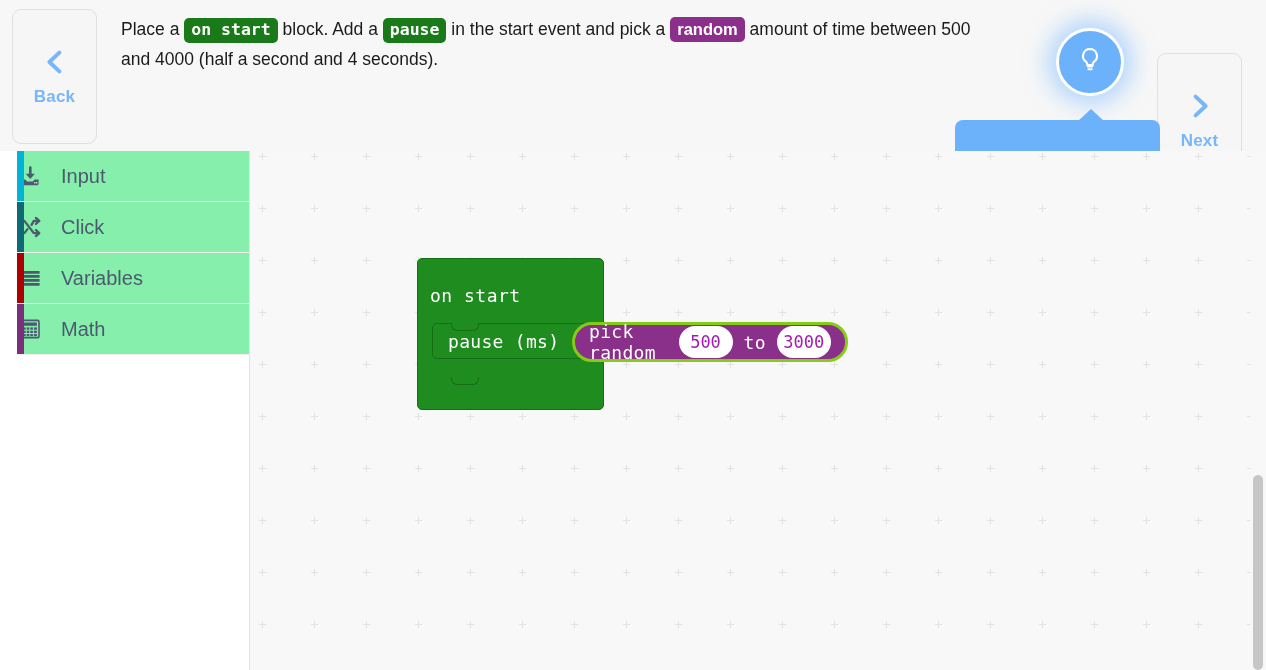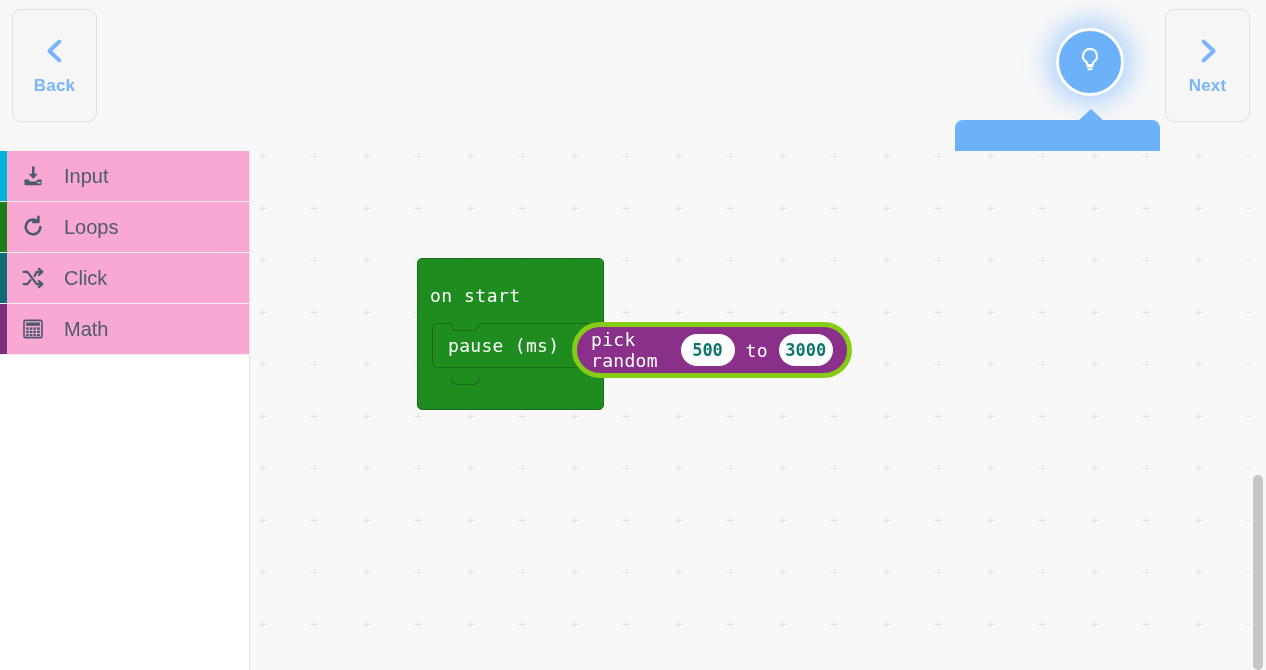--- a/index.html
+++ b/index.html
@@ -10,31 +10,31 @@
     font-family: "Liberation Sans", sans-serif;
   }
   #app { position: relative; width: 1266px; height: 670px; }
 
   
   .header {
     position: absolute; left: 0; top: 0; width: 1266px; height: 151px;
     background: #f7f7f7;
   }
   .navcard {
-    position: absolute; top: 9px; width: 85px; height: 113px;
+    position: absolute; top: 9px; width: 85px; height: 135px;
     background: #f6f6f6;
     border: 1px solid #e0e0e0;
     border-radius: 9px;
     display: flex; flex-direction: column;
     align-items: center; justify-content: center;
     gap: 10px;
     cursor: pointer;
   }
   .navcard.back { left: 12px; }
-  .navcard.next { right: 16px; }
+  .navcard.next { right: 24px; margin-top: 44px; }
   .navcard .chev { width: 30px; height: 30px; display: block; }
   .navcard .navlabel {
     color: #78b6f9; font-size: 17px; font-weight: bold;
     letter-spacing: .2px;
   }
 
   .instructions {
     position: absolute; left: 121px; top: 14px; width: 880px;
     font-size: 17.5px; line-height: 30px; color: #1b1b1b;
   }
@@ -92,24 +92,24 @@
   .sidebar {
     position: absolute; left: 0; top: 151px;
     width: 250px; height: 519px;
     background: #ffffff;
     border-right: 1px solid #e3e3e3;
   }
   .cat {
     position: relative;
     height: 51px;
     display: flex; align-items: center;
-    padding-left: 20px;
     border-bottom: 1px solid #f0f0f0;
     cursor: pointer;
-    background: #f9a8d4;
+    background: #86efac;
+    margin-left: 17px;
   }
   .cat .stripe {
     position: absolute; left: 0; top: 0; width: 7px; height: 100%;
   }
   .cat .ico {
     width: 26px; height: 26px;
     display: flex; align-items: center; justify-content: center;
     color: #4c5a6e;
     margin-right: 18px;
   }
@@ -153,21 +153,21 @@
     border: 1px solid #176e17;
     border-radius: 5px;
   }
   .blk-onstart .title {
     position: absolute; left: 12px; top: 26px;
     font-family: "DejaVu Sans Mono", monospace;
     font-size: 18px; color: #ffffff; letter-spacing: .5px;
   }
   .blk-pause {
     position: absolute; left: 14px; top: 64px;
-    width: 173px; height: 45px;
+    width: 173px; height: 36px;
     background: #1e8c1e;
     border: 1px solid #176e17;
     border-radius: 5px 0 0 5px;
     display: flex; align-items: center;
     padding-left: 15px;
   }
   
   .blk-pause::before {
     content: "";
     position: absolute; left: 18px; top: -1px;
@@ -186,40 +186,40 @@
     border: 1px solid #176e17;
     border-top: none;
     border-radius: 0 0 6px 6px;
   }
   .blk-pause .ptxt {
     font-family: "DejaVu Sans Mono", monospace;
     font-size: 18px; color: #ffffff; letter-spacing: .3px;
   }
   .blk-random {
     position: absolute; left: 154px; top: 63px;
-    height: 56px;
+    height: 40px;
     background: #8a2f8a;
-    border: 5px solid #84cc16;
+    border: 3px solid #84cc16;
     border-radius: 28px;
     display: flex; align-items: center;
     padding: 0 14px;
     gap: 11px;
     z-index: 6;
   }
   .blk-random .rtxt {
     font-family: "DejaVu Sans Mono", monospace;
     font-size: 18px; color: #ffffff; letter-spacing: .3px;
   }
   .num-pill {
     min-width: 54px; height: 32px;
     background: #ffffff;
     border-radius: 16px;
     display: flex; align-items: center; justify-content: center;
     font-family: "DejaVu Sans Mono", monospace;
-    font-size: 17px; color: #0f766e; font-weight: bold;
+    font-size: 17px; color: #a21caf; font-weight: normal;
     padding: 0 12px;
     cursor: text;
   }
 
   
   .scrollbar-track {
     position: absolute; right: 0; top: 151px;
     width: 16px; height: 519px;
     background: #f8f8f8;
     z-index: 8;
@@ -249,20 +249,21 @@
 
     <div class="navcard next">
       <span class="chev">
         <svg width="30" height="30" viewBox="0 0 24 24" fill="none" stroke="#78b6f9" stroke-width="3.2" stroke-linecap="round" stroke-linejoin="round">
           <polyline points="8.5,4.5 16.5,12 8.5,19.5"></polyline>
         </svg>
       </span>
       <span class="navlabel">Next</span>
     </div>
 
+    <div class="instructions"><span>Place a </span><span class="badge mono green">on start</span><span> block. Add a </span><span class="badge mono green">pause</span><span> in the start event and pick a </span><span class="badge sans purple">random</span><span> amount of time between 500 and 4000 (half a second and 4 seconds).</span></div>
 
     <div class="hint-wrap">
       <div class="hint-btn">
         <span>
           <svg width="30" height="30" viewBox="0 0 24 24" fill="none" stroke="#ffffff" stroke-width="1.7" stroke-linecap="round" stroke-linejoin="round">
             <path d="M12 3.2a5.6 5.6 0 0 0-3.3 10.1c.7.55 1.05 1.2 1.05 1.95v.75h4.5v-.75c0-.75.35-1.4 1.05-1.95A5.6 5.6 0 0 0 12 3.2z"></path>
             <path d="M10.25 17.2h3.5"></path>
             <path d="M10.75 19.4h2.5"></path>
           </svg>
         </span>
@@ -282,45 +283,47 @@
           <path d="M11 2.5h2.6v7.2h3.3L12.3 15 7.7 9.7H11z"></path>
           <path d="M3.4 15.4h3.9l1.8 2.1h5.8l1.8-2.1h3.9v4.4c0 .9-.6 1.5-1.5 1.5H4.9c-.9 0-1.5-.6-1.5-1.5z"></path>
           <rect x="16.2" y="18.1" width="1.3" height="1.3" fill="#f4f4f4"></rect>
           <rect x="18.1" y="18.1" width="1.3" height="1.3" fill="#f4f4f4"></rect>
         </svg>
       </span>
       <span class="cat-label">Input</span>
     </div>
 
 
-    <div class="cat">
-      <span class="stripe" style="background:#1a7d1a"></span>
-      <span class="ico">
-        <svg width="24" height="24" viewBox="0 0 24 24" fill="none" stroke="#4c5a6e" stroke-width="2.6" stroke-linecap="round">
-          <path d="M19.3 12a7.3 7.3 0 1 1-2.6-5.6"></path>
-          <path d="M17.4 1.9v5.1h-5.1" stroke-linejoin="round"></path>
-        </svg>
-      </span>
-      <span class="cat-label">Loops</span>
-    </div>
 
     <div class="cat">
       <span class="stripe" style="background:#0d6b75"></span>
       <span class="ico">
         <svg width="24" height="24" viewBox="0 0 24 24" fill="none" stroke="#4c5a6e" stroke-width="2.3" stroke-linecap="round" stroke-linejoin="round">
           <path d="M2.6 5.9h3.8l9.4 12.2h4.4"></path>
           <path d="M2.6 18.1h3.8l3.1-4"></path>
           <path d="M13.6 9.9l2.2-4h4.4"></path>
           <polyline points="17.9,2.9 21.3,5.9 17.9,8.9"></polyline>
           <polyline points="17.9,15.1 21.3,18.1 17.9,21.1"></polyline>
         </svg>
       </span>
       <span class="cat-label">Click</span>
     </div>
 
+    <div class="cat">
+      <span class="stripe" style="background:#ad0000"></span>
+      <span class="ico">
+        <svg width="24" height="24" viewBox="0 0 24 24" fill="#4c5a6e">
+          <rect x="2.4" y="5.1" width="19.2" height="2.7" rx="0.5"></rect>
+          <rect x="2.4" y="9.1" width="19.2" height="2.7" rx="0.5"></rect>
+          <rect x="2.4" y="13.1" width="19.2" height="2.7" rx="0.5"></rect>
+          <rect x="2.4" y="17.1" width="19.2" height="2.7" rx="0.5"></rect>
+        </svg>
+      </span>
+      <span class="cat-label">Variables</span>
+    </div>
 
     <div class="cat">
       <span class="stripe" style="background:#7a2f7a"></span>
       <span class="ico">
         <svg width="24" height="24" viewBox="0 0 24 24" fill="none" stroke="#4c5a6e" stroke-width="1.6">
           <rect x="3" y="3.4" width="18" height="17.2" rx="1.4"></rect>
           <rect x="5.1" y="5.5" width="13.8" height="3.3" fill="#4c5a6e" stroke="none"></rect>
           <rect x="5.1" y="10.4" width="2.6" height="2.3" fill="#4c5a6e" stroke="none"></rect>
           <rect x="8.7" y="10.4" width="2.6" height="2.3" fill="#4c5a6e" stroke="none"></rect>
           <rect x="12.3" y="10.4" width="2.6" height="2.3" fill="#4c5a6e" stroke="none"></rect>

